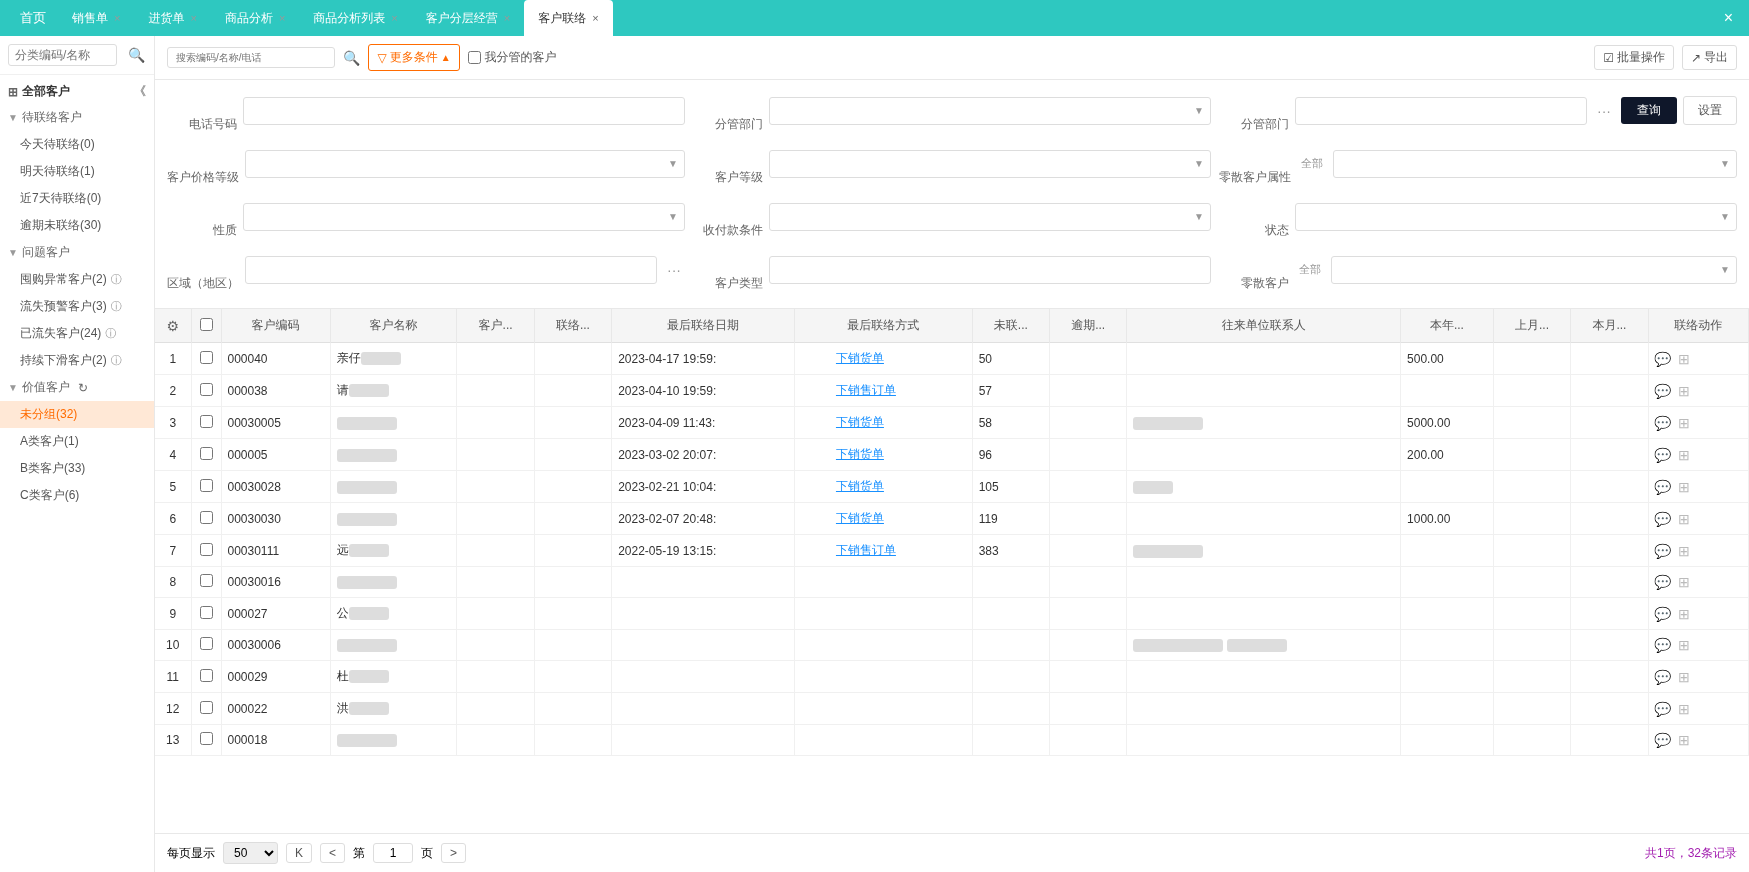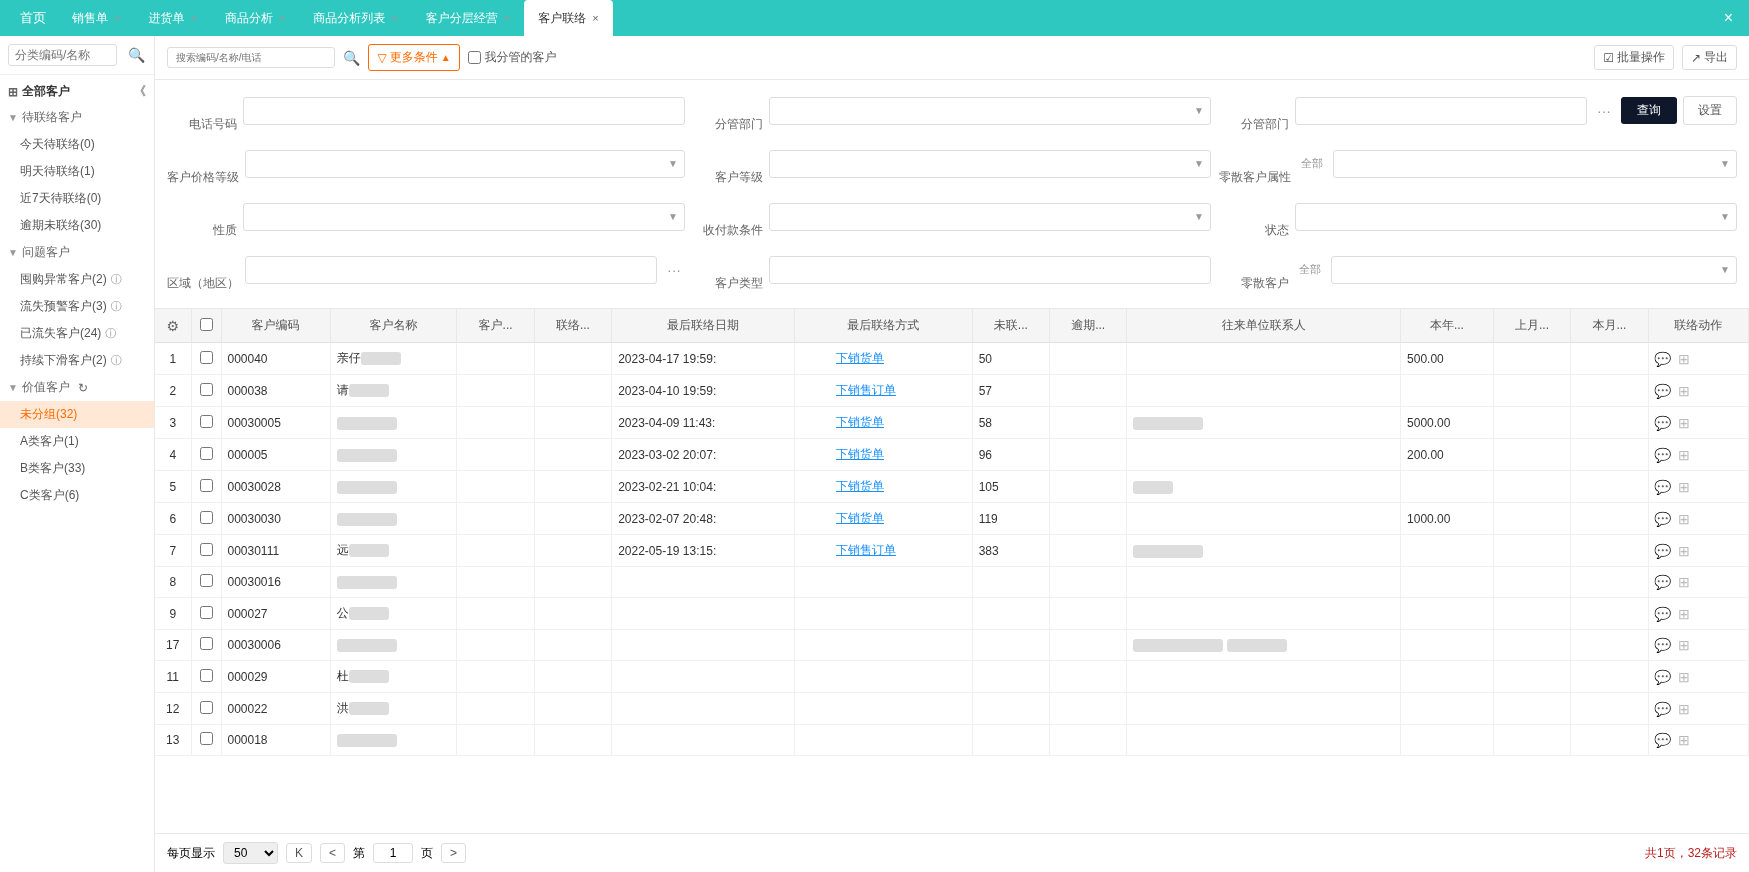--- a/index.html
+++ b/index.html
@@ -298,21 +298,21 @@
 
     
     .pagination {
       background: #fff;
       border-top: 1px solid #e8e8e8;
       padding: 8px 12px;
       display: flex;
       align-items: center;
       gap: 8px;
     }
-    .pagination-info { color: #b91c1c; margin-left: auto; }
+    .pagination-info { color: #a21caf; margin-left: auto; }
     .page-size-select {
       border: 1px solid #ddd;
       border-radius: 3px;
       padding: 2px 6px;
       font-size: 12px;
       outline: none;
     }
     .page-btn {
       border: 1px solid #ddd;
       border-radius: 3px;
@@ -780,21 +780,21 @@
       <td></td>
       <td></td>
       <td>
         <div class="action-icons">
           <span class="action-icon">💬</span>
           <span class="action-icon">⊞</span>
         </div>
       </td>
     </tr>
             <tr>
-      <td class="center">17</td>
+      <td class="center">10</td>
       <td class="center"><input type="checkbox" style=""></td>
       <td>00030006</td>
       <td><span class="blurred-cell" style="width:60px;"></span></td>
       <td></td>
       <td></td>
       <td></td>
       <td></td>
       <td></td>
       <td></td>
       <td><span class="blurred-cell" style="width:90px;"></span> <span class="blurred-cell" style="width:60px;"></span></td>

